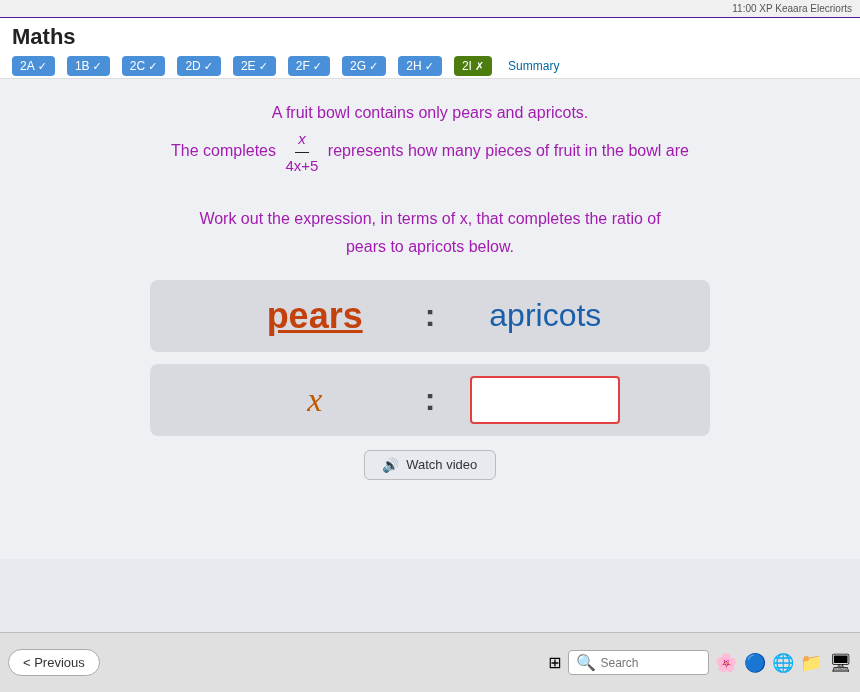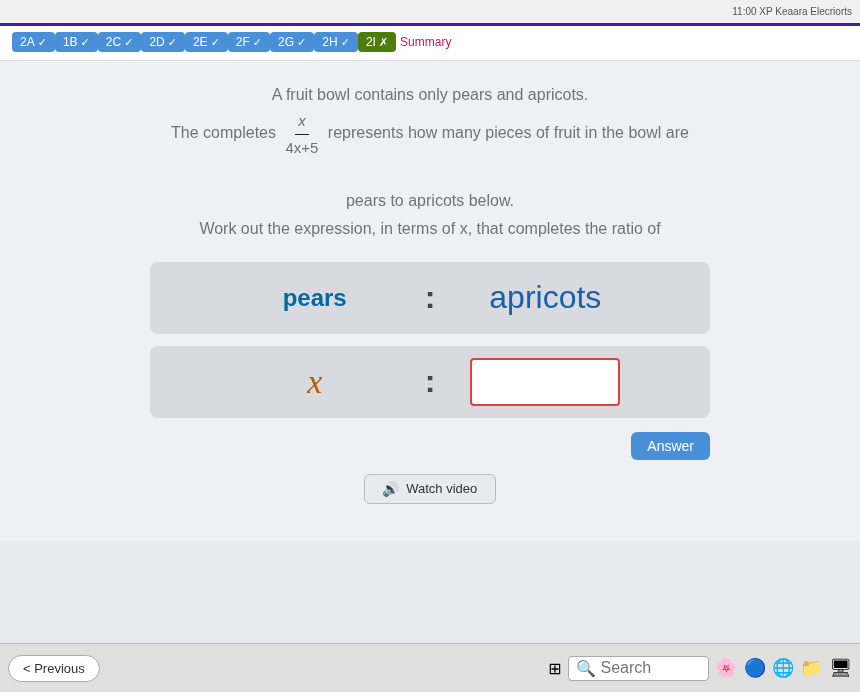--- a/index.html
+++ b/index.html
@@ -8,26 +8,26 @@
       background: #e8eaf0;
       width: 860px;
       height: 692px;
       overflow: hidden;
       position: relative;
     }
 
     
     .top-bar {
       background: #f0f0f0;
-      border-bottom: 3px solid #4c1d95;
+      border-bottom: 1px solid #4c1d95;
       padding: 4px 8px;
       display: flex;
       align-items: center;
       justify-content: space-between;
-      height: 26px;
+      height: 18px;
     }
     .top-bar-text {
       font-size: 10px;
       color: #555;
     }
 
     
     .header {
       background: #fff;
       padding: 6px 12px 0 12px;
@@ -37,22 +37,22 @@
       font-size: 22px;
       font-weight: bold;
       color: #222;
       margin-bottom: 6px;
     }
 
     
     .tab-nav {
       display: flex;
       align-items: center;
-      gap: 0;
-      padding-bottom: 8px;
+      gap: 12px;
+      padding-bottom: 2px;
       flex-wrap: wrap;
     }
     .tab-btn {
       background: #4a90d9;
       color: #fff;
       border: none;
       border-radius: 4px;
       padding: 3px 8px;
       font-size: 12px;
       cursor: pointer;
@@ -62,37 +62,37 @@
     }
     .tab-btn .check {
       color: #fff;
       font-size: 11px;
     }
     .tab-btn.error-tab {
       background: #4d7c0f;
     }
     .summary-link {
       font-size: 12px;
-      color: #be185d;
+      color: #0369a1;
       cursor: pointer;
       margin-left: 4px;
       text-decoration: none;
     }
 
     
     .main-content {
       background: #eef0f4;
       padding: 20px 40px 10px 40px;
       min-height: 480px;
     }
 
     .problem-text {
       text-align: center;
       font-size: 16px;
-      color: #737373;
+      color: #a21caf;
       line-height: 1.7;
       margin-bottom: 20px;
     }
     .problem-text .fraction-container {
       display: inline-flex;
       flex-direction: column;
       align-items: center;
       vertical-align: middle;
       font-size: 15px;
       margin: 0 2px;
@@ -127,23 +127,24 @@
     }
 
     .ratio-cell {
       display: flex;
       align-items: center;
       justify-content: center;
       min-width: 160px;
     }
 
     .ratio-cell.pears-label {
-      color: #0369a1;
-      font-size: 24px;
+      color: #c2410c;
+      font-size: 36px;
       font-weight: bold;
+      text-decoration: underline;
     }
 
     .ratio-cell.apricots-label {
       color: #1a5faa;
       font-size: 32px;
       font-weight: normal;
     }
 
     .ratio-colon {
       font-size: 32px;
@@ -204,21 +205,21 @@
     .speaker-icon {
       font-size: 14px;
     }
 
     
     .taskbar {
       position: absolute;
       bottom: 0;
       left: 0;
       width: 860px;
-      height: 49px;
+      height: 60px;
       background: #e0e0e0;
       border-top: 1px solid #bbb;
       display: flex;
       align-items: center;
       padding: 0 8px;
       gap: 6px;
     }
     .prev-btn {
       background: #fff;
       border: 1px solid #aaa;
@@ -248,38 +249,39 @@
       align-items: center;
       background: #fff;
       border: 1px solid #aaa;
       border-radius: 4px;
       padding: 2px 8px;
       gap: 4px;
     }
     .search-area input {
       border: none;
       outline: none;
-      font-size: 16px;
+      font-size: 12px;
       width: 100px;
     }
 
     .windows-icon {
       font-size: 16px;
       cursor: pointer;
     }
   </style>
 </head>
 <body>
 
 <div class="top-bar">
   <span></span>
   <span class="top-bar-text">11:00 XP  Keaara Elecriorts</span>
 </div>
 
 <div class="header">
+  <div class="maths-title">Maths</div>
   <div class="tab-nav">
     <button class="tab-btn">
         <span>2A</span>
         <span class="check">✓</span>
       </button>
     <button class="tab-btn">
         <span>1B</span>
         <span class="check">✓</span>
       </button>
     <button class="tab-btn">
@@ -320,43 +322,40 @@
     <div>A fruit bowl contains only pears and apricots.</div>
     <div>
       <span>The completes</span>
       <span class="fraction-container">
         <span class="numerator">x</span>
         <span class="denominator">4x+5</span>
       </span>
       <span>represents how many pieces of fruit in the bowl are</span>
     </div>
     <br>
+    <div>Work out the expression, in terms of x, that completes the ratio of</div>
     <div>pears to apricots below.</div>
-    <div>Work out the expression, in terms of x, that completes the ratio of</div>
   </div>
 
   <div class="ratio-area">
 
     <div class="ratio-row">
       <div class="ratio-cell pears-label">pears</div>
       <div class="ratio-colon">:</div>
       <div class="ratio-cell apricots-label">apricots</div>
     </div>
 
     <div class="ratio-row">
       <div class="ratio-cell x-label">x</div>
       <div class="ratio-colon">:</div>
       <div class="ratio-cell">
         <div class="answer-input-box"></div>
       </div>
     </div>
 
-    <div class="answer-btn-container">
-      <button class="answer-btn">Answer</button>
-    </div>
 
   </div>
 
   <div class="watch-video-area">
     <button class="watch-video-btn">
       <span class="speaker-icon">🔊</span>
       <span>Watch video</span>
     </button>
   </div>
 

